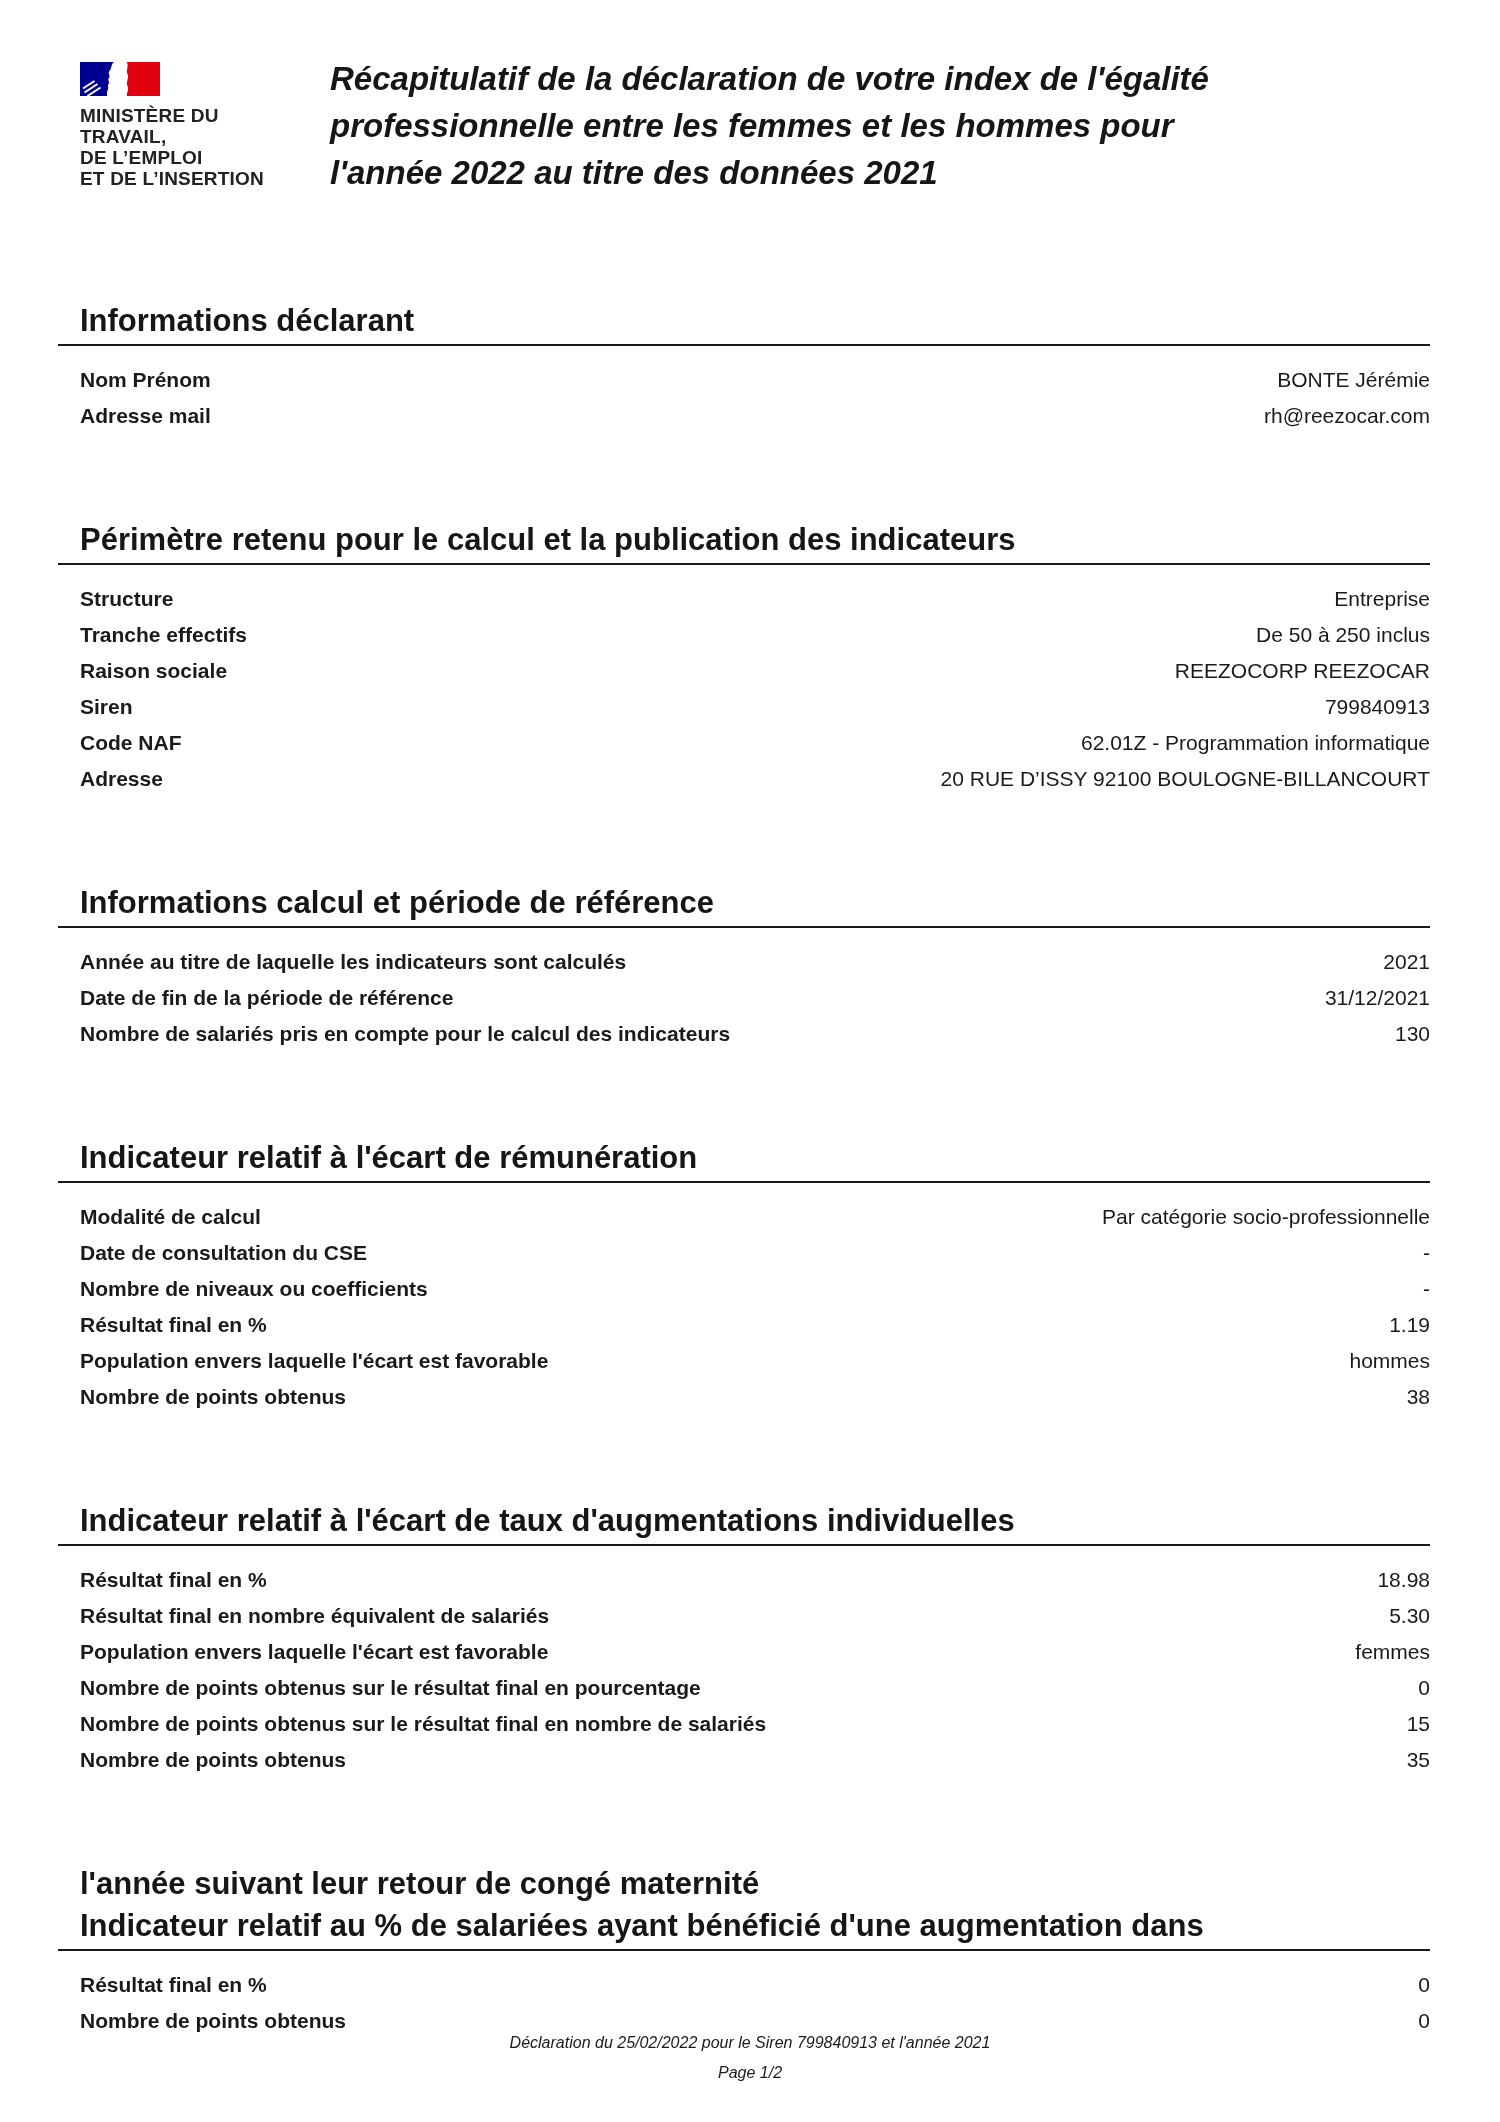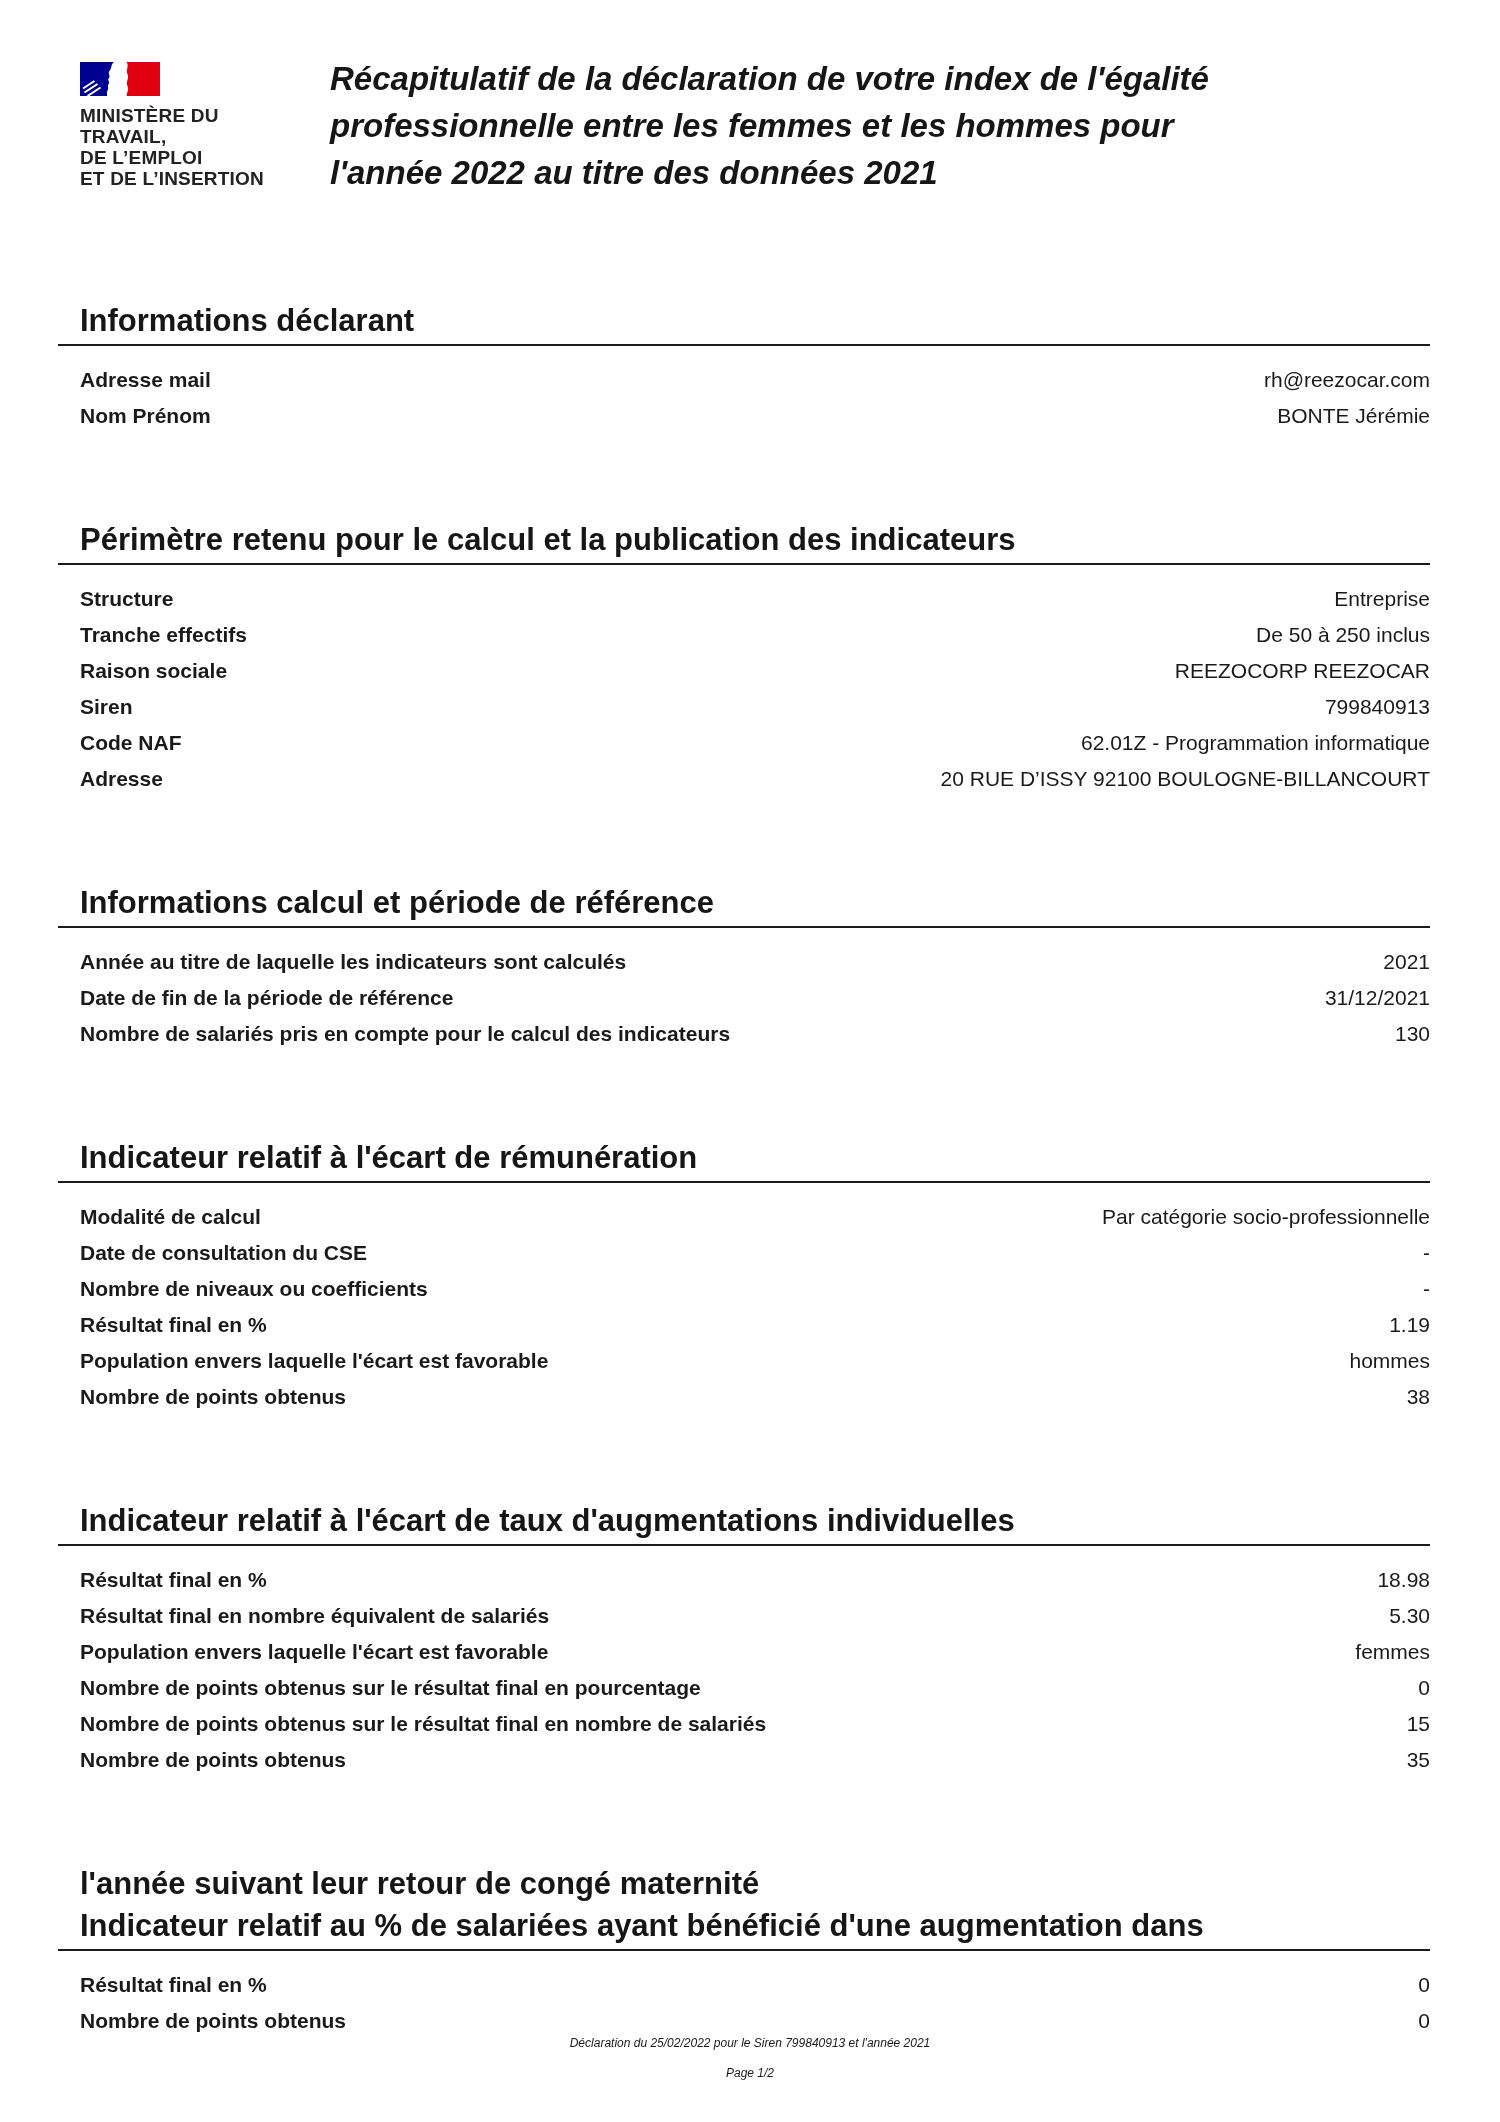--- a/index.html
+++ b/index.html
@@ -77,21 +77,21 @@
   .label { font-weight: bold; white-space: nowrap; }
   .value { font-weight: normal; text-align: right; white-space: nowrap; }
   
   .footer {
     position: absolute;
     left: 0;
     right: 0;
     bottom: 34px;
     text-align: center;
     font-style: italic;
-    font-size: 12px;
+    font-size: 16px;
     line-height: 30px;
     color: #1a1a1a;
   }
 </style>
 </head>
 <body>
 
 <div class="page">
 
   <div class="header">
@@ -118,26 +118,26 @@
     </div>
   </div>
 
   <div class="section first">
     <div class="section-heading">
       <span class="heading-line">Informations déclarant</span>
     </div>
     <div class="rule"></div>
     <div class="rows">
       <div class="row">
+        <span class="label">Nom Prénom</span>
+        <span class="value">BONTE Jérémie</span>
+      </div>
+      <div class="row">
         <span class="label">Adresse mail</span>
         <span class="value">rh@reezocar.com</span>
-      </div>
-      <div class="row">
-        <span class="label">Nom Prénom</span>
-        <span class="value">BONTE Jérémie</span>
       </div>
     </div>
   </div>
 
   <div class="section">
     <div class="section-heading">
       <span class="heading-line">Périmètre retenu pour le calcul et la publication des indicateurs</span>
     </div>
     <div class="rule"></div>
     <div class="rows">

